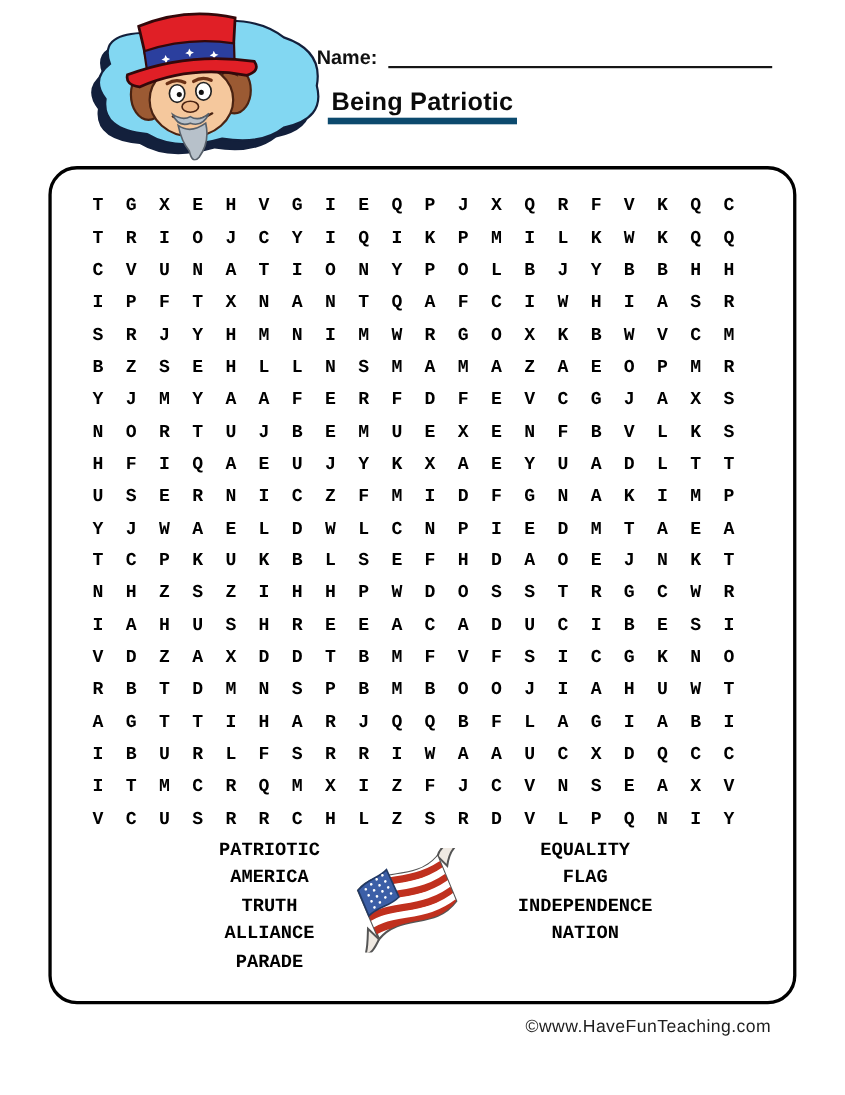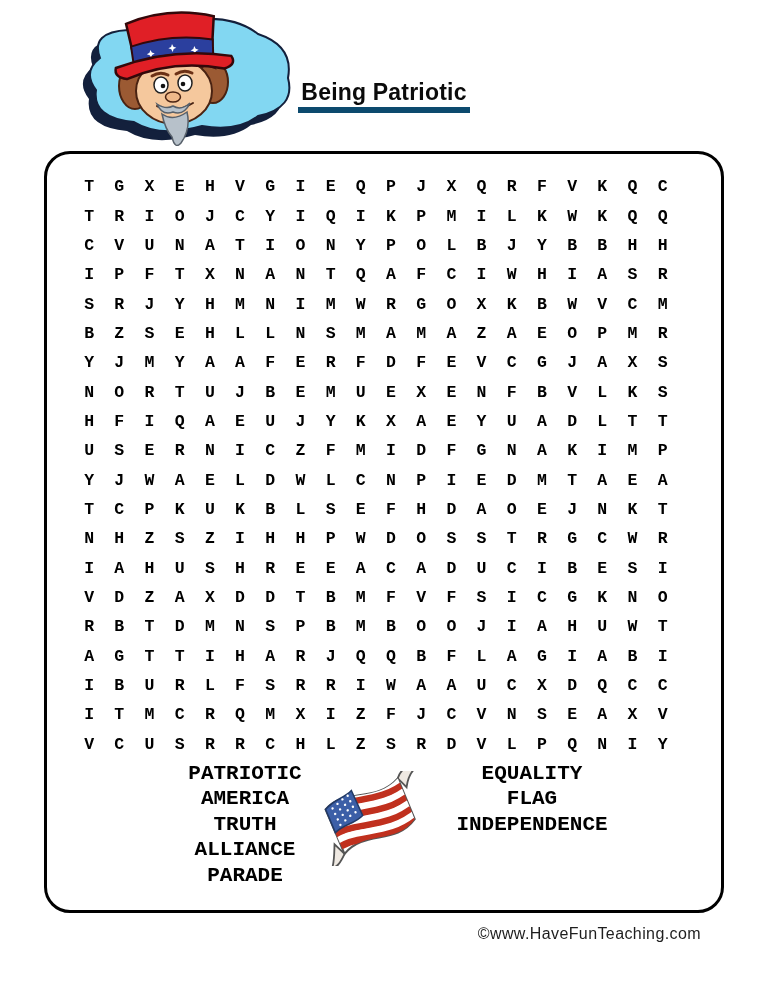--- a/index.html
+++ b/index.html
@@ -39,21 +39,21 @@
   .grid {
     position:absolute; left:74px; top:172px;
     display:grid; grid-template-columns:repeat(20, 30.2px); grid-auto-rows:29.35px;
     font-family:"Liberation Mono", monospace; font-weight:700; font-size:16.5px; color:#000;
   }
   .grid span { display:flex; align-items:center; justify-content:center; }
 
   
   .word-col {
     position:absolute; top:761px; width:240px; list-style:none; text-align:center;
-    font-family:"Liberation Mono", monospace; font-weight:700; font-size:21px; color:#000;
+    font-family:"Liberation Mono", monospace; font-weight:700; font-size:17px; color:#000;
   }
   .word-col li { height:25.4px; line-height:25.4px; white-space:nowrap; }
   .words-left  { left:125px; }
   .words-right { left:412px; }
 
   .flag { position:absolute; left:320px; top:771px; width:118px; height:95px; }
 
   
   .footer {
     position:absolute; left:0; top:925px; width:701px; text-align:right;
@@ -85,20 +85,24 @@
     <ellipse cx="99" cy="79" rx="7" ry="8" fill="#fff" stroke="#222" stroke-width="1.5"></ellipse>
     <ellipse cx="123" cy="77" rx="7" ry="8" fill="#fff" stroke="#222" stroke-width="1.5"></ellipse>
     <circle cx="101" cy="80" r="2.3" fill="#111"></circle>
     <circle cx="121" cy="78" r="2.3" fill="#111"></circle>
     <ellipse cx="111" cy="91" rx="7.5" ry="5" fill="#f0b98a" stroke="#4a2312" stroke-width="1.5"></ellipse>
     <path d="M95,100 Q112,109 131,97" stroke="#4a2312" stroke-width="2" fill="none" stroke-linecap="round"></path>
     <path d="M95,98 Q104,104 111,100 Q119,105 128,97 Q122,110 111,106 Q100,110 95,98 Z" fill="#b7c1ca" stroke="#57606a" stroke-width="1.5"></path>
     <path d="M100,108 Q111,116 125,106 Q129,123 119,137 Q113,144 110,131 Q103,123 100,108 Z" fill="#b7c1ca" stroke="#57606a" stroke-width="1.5"></path>
   </svg>
 
+  <div class="name-row">
+    <span class="name-label">Name:</span>
+    <span class="name-line"></span>
+  </div>
 
   <div class="title-wrap">
     <span class="title">Being Patriotic</span>
   </div>
 
 
   <div class="puzzle-box"></div>
 
   <div id="grid" class="grid">
       <span>T</span>
@@ -507,20 +511,21 @@
       <li>PATRIOTIC</li>
       <li>AMERICA</li>
       <li>TRUTH</li>
       <li>ALLIANCE</li>
       <li>PARADE</li>
     </ul>
   <ul id="words-right" class="word-col words-right">
       <li>EQUALITY</li>
       <li>FLAG</li>
       <li>INDEPENDENCE</li>
+      <li>NATION</li>
     </ul>
 
   <svg class="flag" viewBox="0 0 118 95" aria-hidden="true">
     <defs>
       <clipPath id="flagclip">
         <path d="M10,24 C34,8 60,32 88,14 L93,58 C67,78 42,54 16,72 Z"></path>
       </clipPath>
     </defs>
     <g transform="rotate(-16 59 47)">
       <path d="M16,72 C10,79 4,84 1,81 C5,74 7,66 9,60 Z" fill="#efe9e2" stroke="#555" stroke-width="1.8"></path>

